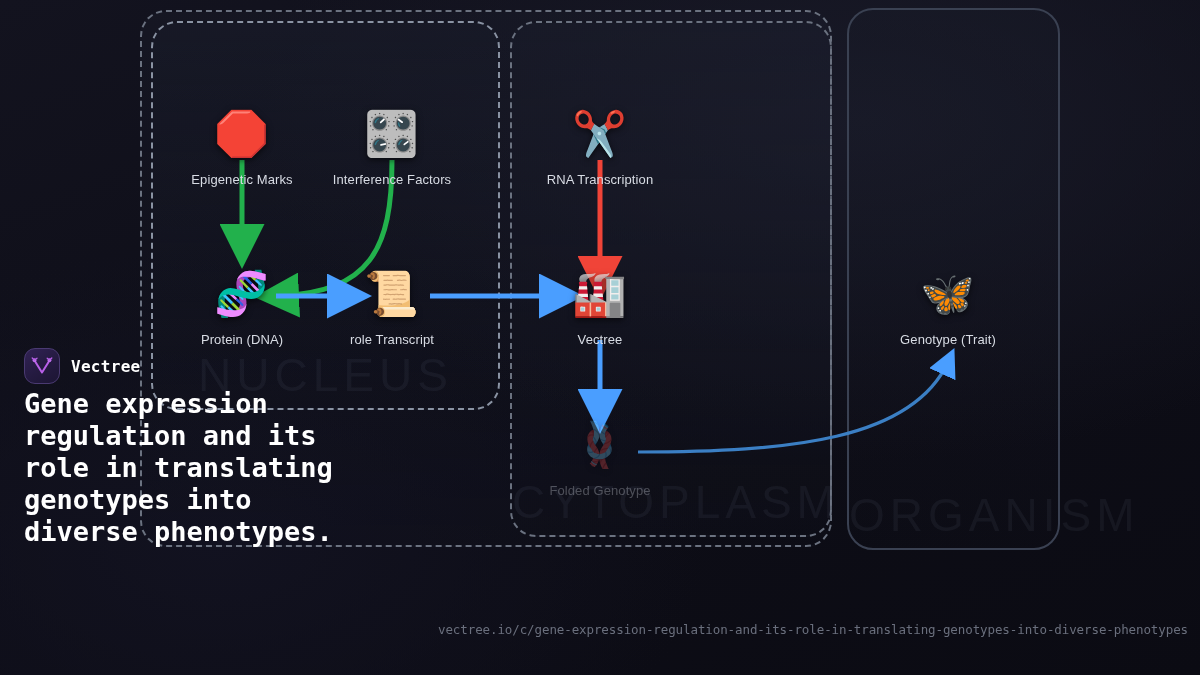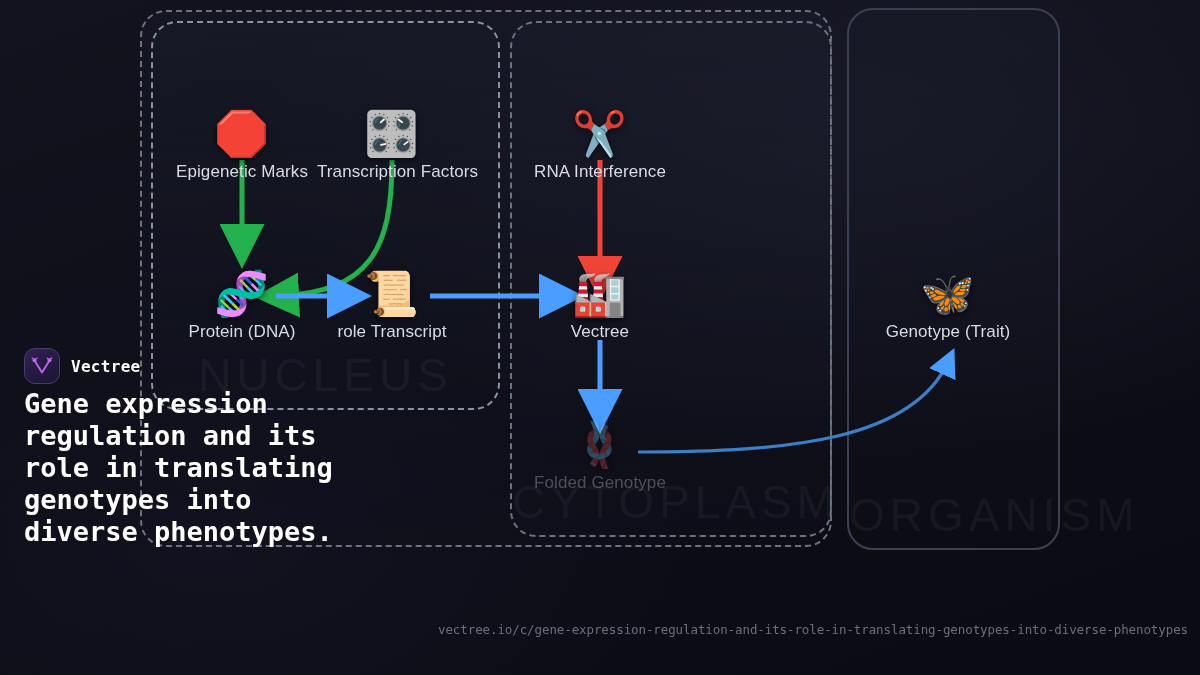--- a/index.html
+++ b/index.html
@@ -54,22 +54,22 @@
   }
   .node .glyph {
     font-size: 44px;
     line-height: 48px;
     height: 50px;
     display: block;
     text-shadow: 0 2px 6px rgba(0,0,0,0.6);
   }
   .node .caption {
     display: block;
-    margin-top: 2px;
-    font-size: 17px;
+    margin-top: 12px;
+    font-size: 13px;
     color: #d8dce4;
     letter-spacing: 0.1px;
     white-space: nowrap;
   }
   .node.dim { opacity: 0.30; }
 
   
   #edges { position: absolute; inset: 0; width: 1200px; height: 675px; z-index: 4; }
 
   
@@ -157,26 +157,26 @@
     <path d="M638,452 C790,452 912,440 948,362" stroke="#3b7fc4" stroke-width="3.2" fill="none" marker-end="url(#ah-steel)"></path>
   </svg>
 
   <div class="node" style="left:242px; top:110px;">
     <span class="glyph">🛑</span>
     <span class="caption">Epigenetic Marks</span>
   </div>
 
   <div class="node" style="left:392px; top:110px;">
     <span class="glyph">🎛️</span>
-    <span class="caption">Transcription Factors</span>
+    <span class="caption">Interference Factors</span>
   </div>
 
   <div class="node" style="left:600px; top:110px;">
     <span class="glyph">✂️</span>
-    <span class="caption">RNA Interference</span>
+    <span class="caption">RNA Transcription</span>
   </div>
 
   <div class="node" style="left:242px; top:270px;">
     <span class="glyph">🧬</span>
     <span class="caption">Protein (DNA)</span>
   </div>
 
   <div class="node" style="left:392px; top:270px;">
     <span class="glyph">📜</span>
     <span class="caption">role Transcript</span>

